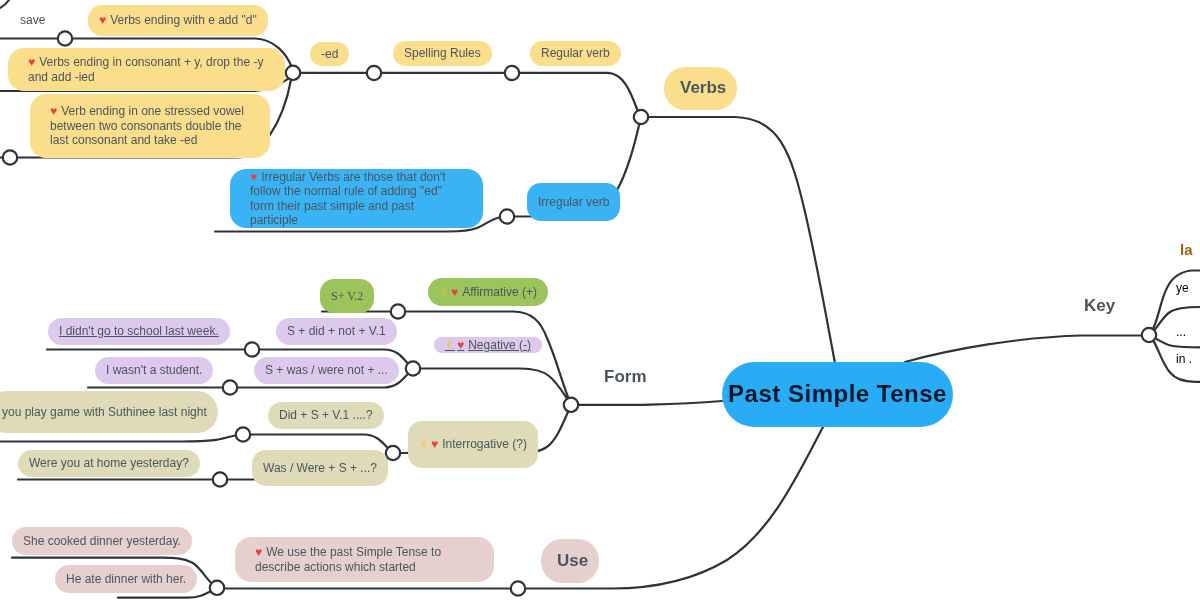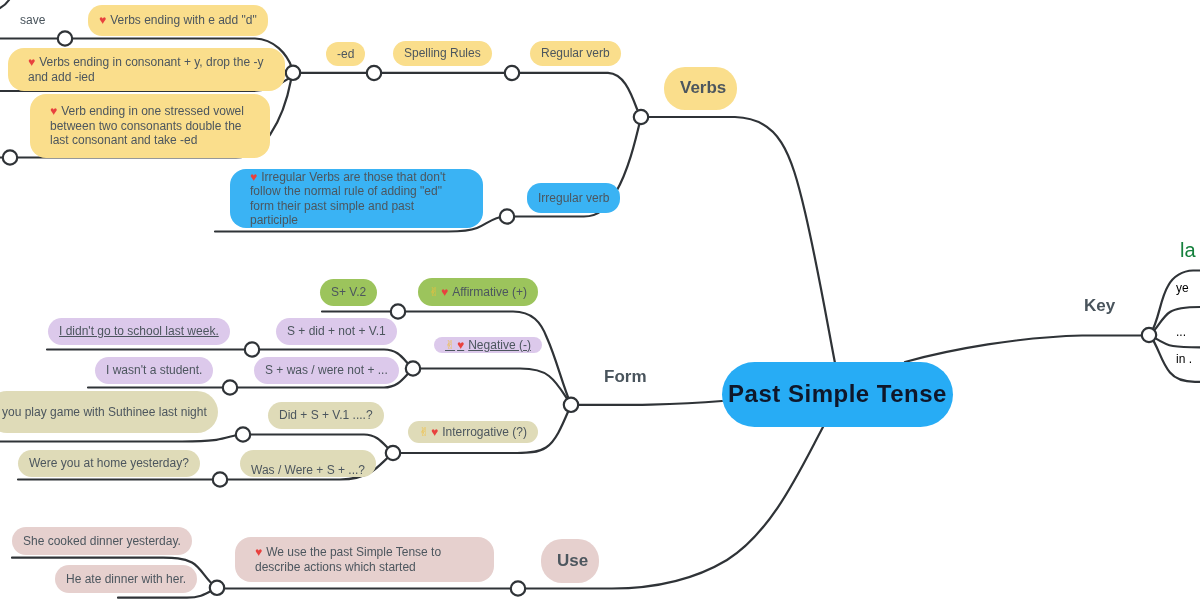--- a/index.html
+++ b/index.html
@@ -9,21 +9,21 @@
   #wires{position:absolute;left:0;top:0;width:1200px;height:600px;}
   .node{position:absolute;display:flex;align-items:center;box-sizing:border-box;
         color:#4C565E;font-size:12px;line-height:14.5px;border-radius:14px;
         padding:0 11px;white-space:nowrap;justify-content:center;z-index:2;}
   .multi{white-space:normal;justify-content:flex-start;text-align:left;
          border-radius:16px;padding:7px 20px;}
   .bold{font-weight:700;}
   .big{font-size:17px;}
   .plain{background:none !important;padding:0;color:#49545C;}
   .frag{color:#000000;}
-  .frag-lg{font-size:20px;color:#15803d;}
+  .frag-lg{font-size:15px;color:#a16207;font-weight:bold;}
   .taller{border-radius:21px;padding-left:16px;}
   .c-yellow{background:#FADE8C;}
   .c-blue{background:#3AB3F4;}
   .c-green{background:#9CC45C;}
   .c-purple{background:#DCC9EB;}
   .c-beige{background:#DFDBB8;}
   .c-pink{background:#E6D0CE;}
   .central{background:#27ACF5;color:#0f172a;font-size:24px;border-radius:33px;
            justify-content:center;letter-spacing:0.5px;}
   .ic{display:inline;margin-right:4px;}
@@ -87,42 +87,42 @@
     </div>
     <div class="node c-yellow" style="left: 88px; top: 5px; height: 31px;">
       <span><span class="ic ic-heart">♥</span><span>Verbs  ending with e add "d"</span></span>
     </div>
     <div class="node c-yellow multi" style="left: 8px; top: 48px; width: 277px; height: 43px;">
       <span><span class="ic ic-heart">♥</span><span>Verbs ending in consonant + y, drop the -y and add -ied</span></span>
     </div>
     <div class="node c-yellow multi" style="left: 30px; top: 94px; width: 240px; height: 64px;">
       <span><span class="ic ic-heart">♥</span><span>Verb ending in one  stressed vowel between two consonants double the last consonant and take -ed</span></span>
     </div>
-    <div class="node c-yellow" style="left: 326px; top: 42px; height: 24px;">
+    <div class="node c-yellow" style="left: 310px; top: 42px; height: 24px;">
       <span><span>-ed</span></span>
     </div>
     <div class="node c-yellow" style="left: 393px; top: 41px; height: 25px;">
       <span><span>Spelling Rules</span></span>
     </div>
     <div class="node c-yellow" style="left: 530px; top: 41px; height: 25px;">
       <span><span>Regular verb</span></span>
     </div>
     <div class="node c-yellow bold big taller" style="left: 664px; top: 67px; height: 43px;">
       <span><span>Verbs</span></span>
     </div>
     <div class="node c-blue multi" style="left: 230px; top: 169px; width: 253px; height: 59px;">
       <span><span class="ic ic-heart">♥</span><span>Irregular Verbs are those that don't follow the normal rule of adding "ed" form their past simple and past participle</span></span>
     </div>
-    <div class="node c-blue" style="left: 527px; top: 183px; height: 30px;">
+    <div class="node c-blue" style="left: 527px; top: 183px; height: 38px;">
       <span><span>Irregular verb</span></span>
     </div>
-    <div class="node c-green" style="left: 320px; top: 279px; height: 27px;">
+    <div class="node c-green" style="left: 320px; top: 279px; height: 34px; font-family: Liberation Serif, serif;">
       <span><span>S+ V.2</span></span>
     </div>
-    <div class="node c-green" style="left: 418px; top: 278px; height: 28px; justify-content: flex-end;">
+    <div class="node c-green" style="left: 428px; top: 278px; height: 28px; justify-content: flex-end;">
       <span><span class="ic ic-victory">✌</span><span class="ic ic-heart">♥</span><span>Affirmative (+)</span></span>
     </div>
     <div class="node c-purple" style="left: 48px; top: 318px; height: 27px; text-decoration: underline;">
       <span><span>I didn't go to school last week.</span></span>
     </div>
     <div class="node c-purple" style="left: 276px; top: 318px; height: 27px;">
       <span><span>S + did + not + V.1</span></span>
     </div>
     <div class="node c-purple" style="left: 434px; top: 337px; height: 16px; text-decoration: underline;">
       <span><span class="ic ic-victory">✌</span><span class="ic ic-heart">♥</span><span>Negative (-)</span></span>
@@ -132,27 +132,27 @@
     </div>
     <div class="node c-purple" style="left: 254px; top: 357px; height: 27px;">
       <span><span>S + was / were not + ...</span></span>
     </div>
     <div class="node c-beige taller" style="left: -14px; top: 391px; height: 42px;">
       <span><span>you play game with Suthinee last night</span></span>
     </div>
     <div class="node c-beige" style="left: 268px; top: 402px; height: 27px;">
       <span><span>Did + S + V.1 ....?</span></span>
     </div>
-    <div class="node c-beige" style="left: 408px; top: 421px; height: 22px;">
+    <div class="node c-beige" style="left: 408px; top: 421px; height: 47px;">
       <span><span class="ic ic-victory">✌</span><span class="ic ic-heart">♥</span><span>Interrogative (?)</span></span>
     </div>
     <div class="node c-beige" style="left: 18px; top: 450px; height: 27px;">
       <span><span>Were you at home yesterday?</span></span>
     </div>
-    <div class="node c-beige" style="left: 240px; top: 450px; height: 27px; align-items: flex-end;">
+    <div class="node c-beige" style="left: 252px; top: 450px; height: 36px;">
       <span><span>Was / Were + S + ...?</span></span>
     </div>
     <div class="node central bold" style="left: 722px; top: 362px; width: 231px; height: 65px;">
       <span><span>Past Simple Tense</span></span>
     </div>
     <div class="node plain bold big" style="left: 604px; top: 366px; height: 22px;">
       <span><span>Form</span></span>
     </div>
     <div class="node plain bold big" style="left: 1084px; top: 295px; height: 22px;">
       <span><span>Key</span></span>

